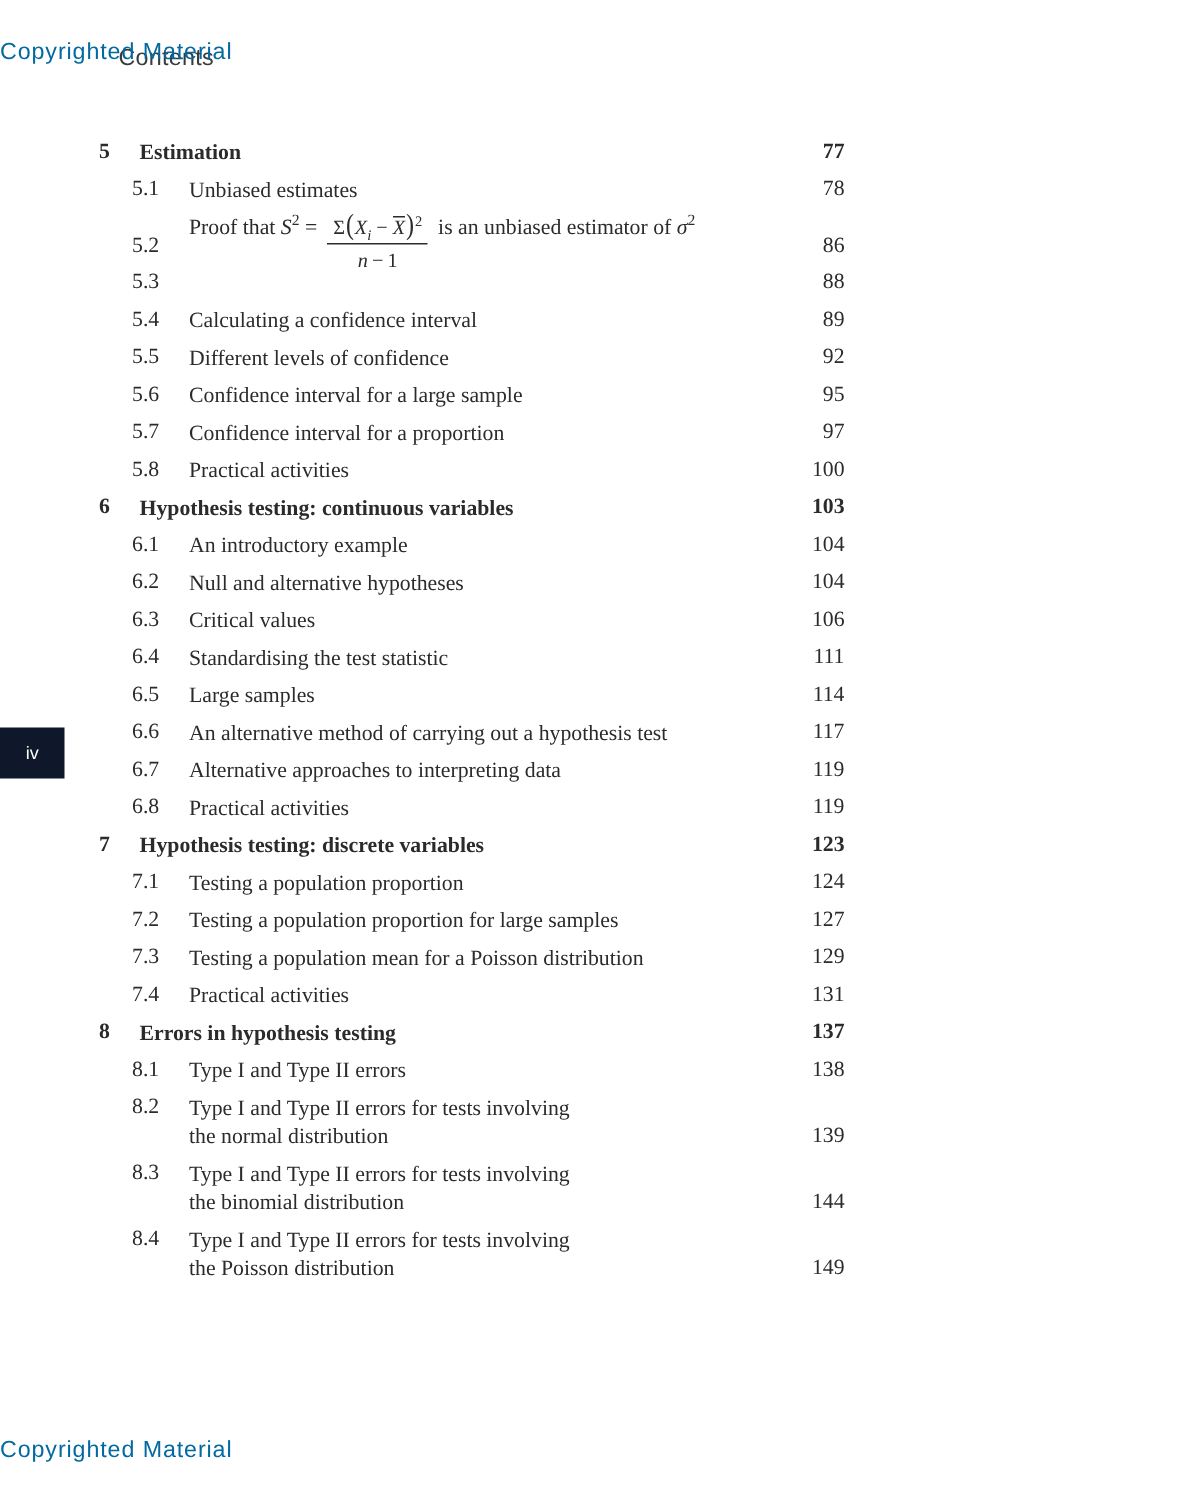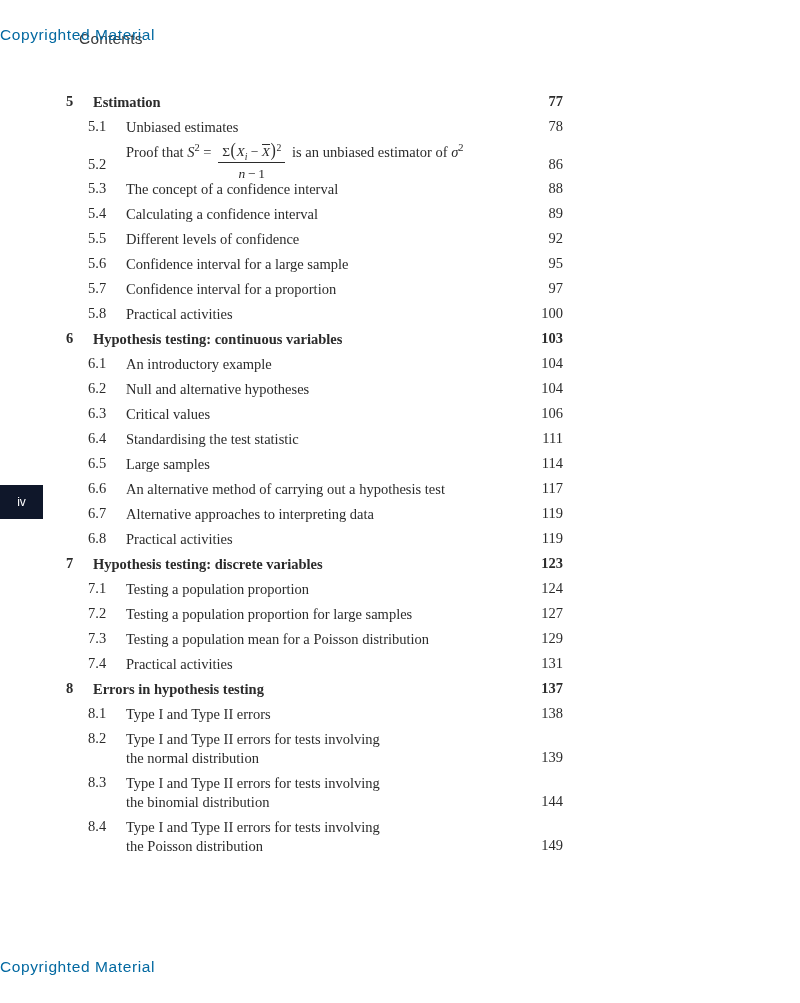--- a/index.html
+++ b/index.html
@@ -201,21 +201,20 @@
             <span class="numer">Σ<span class="paren-big">(</span><span class="mi">X</span><span class="sub-i">i</span>&nbsp;−&nbsp;<span class="overbar mi">X</span><span class="paren-big">)</span><span class="sup">2</span></span>
             <span class="bar"></span>
             <span class="denom"><span class="mi">n</span> − 1</span>
           </span>
           <span class="mtext">&nbsp;is an unbiased estimator of&nbsp;<span class="mi">σ</span><span class="sup">2</span></span>
         </span></span>
       <span class="page">86</span>
     </div>
     <div class="toc-row level-section">
       <span class="num">5.3</span>
-      <span class="title">The concept of a confidence interval</span>
       <span class="page">88</span>
     </div>
     <div class="toc-row level-section">
       <span class="num">5.4</span>
       <span class="title">Calculating a confidence interval</span>
       <span class="page">89</span>
     </div>
     <div class="toc-row level-section">
       <span class="num">5.5</span>
       <span class="title">Different levels of confidence</span>

